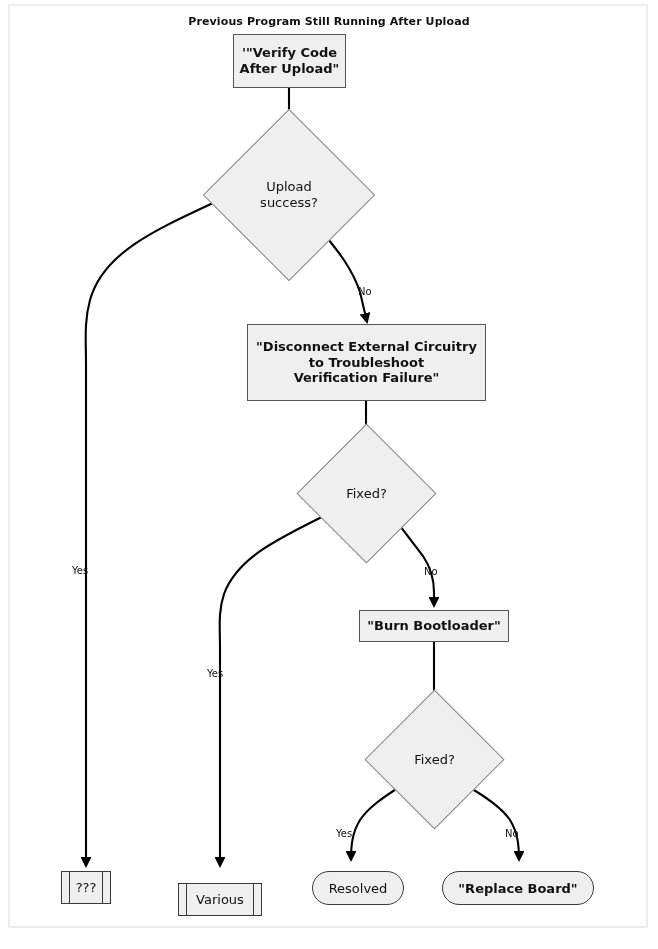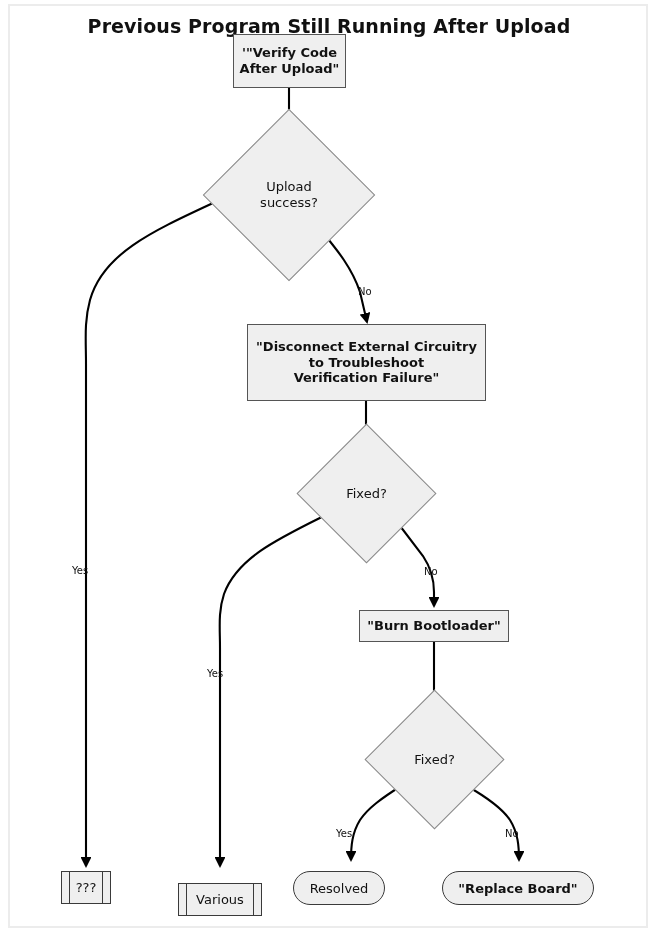--- a/index.html
+++ b/index.html
@@ -26,21 +26,21 @@
     border: 2px solid #ececec;
     box-sizing: border-box;
     background: #ffffff;
   }
   #title {
     position: absolute;
     left: 0;
     top: 15px;
     width: 658px;
     text-align: center;
-    font-size: 19px;
+    font-size: 11px;
     font-weight: bold;
     color: #111111;
     letter-spacing: 0.1px;
   }
   svg#edges {
     position: absolute;
     left: 0;
     top: 0;
     width: 658px;
     height: 949px;
@@ -209,21 +209,21 @@
     <div class="sub-inner" style="right:7px;"></div>
     <span>???</span>
   </div>
 
   <div class="node subroutine" style="left:178px; top:871px; width:84px; height:33px;margin-top:12px;">
     <div class="sub-inner" style="left:7px;"></div>
     <div class="sub-inner" style="right:7px;"></div>
     <span>Various</span>
   </div>
 
-  <div class="node stadium" style="left:293px; top:871px; width:92px; height:34px;">
+  <div class="node stadium" style="left:312px; top:871px; width:92px; height:34px;">
     <span>Resolved</span>
   </div>
 
   <div class="node stadium bold" style="left:442px; top:871px; width:152px; height:34px;">
     <span>"Replace Board"</span>
   </div>
 
 </div>
 
 </body></html>

